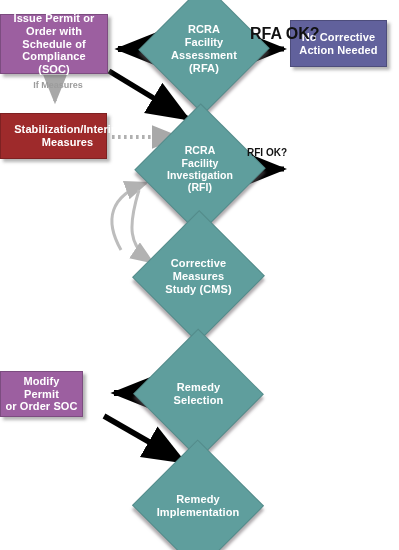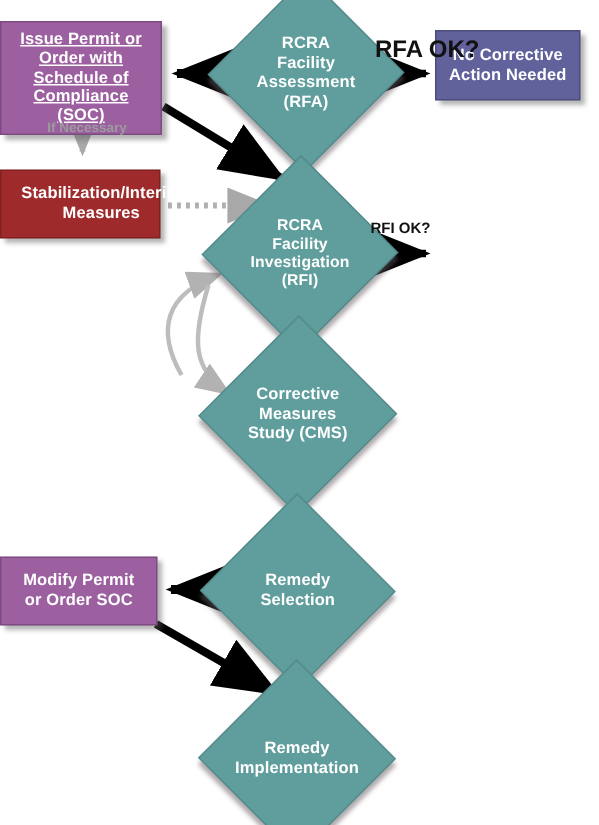--- a/index.html
+++ b/index.html
@@ -143,21 +143,21 @@
 
     <g>
       <line x1="160" y1="393" x2="114" y2="393" stroke="#000000" stroke-width="6" marker-end="url(#arrowBlack)"></line>
     </g>
 
     <g>
       <line x1="104" y1="416" x2="184" y2="462" stroke="#000000" stroke-width="5.5" marker-end="url(#arrowBlack)"></line>
     </g>
   </svg>
 
-  <div class="node rect-node purple" style="left:0px; top:14px; width:108px; height:76px; font-size:11px;text-decoration:underline;">
+  <div class="node rect-node purple" style="left:0px; top:14px; width:108px; height:60px; font-size:11px;">
     <span class="node-label">Issue Permit or
 Order with
 Schedule of
 Compliance (SOC)</span>
   </div>
 
   <div class="node diamond-node" style="left:158px; top:2px; width:92px; height:94px; font-size:11px;">
     <span class="diamond-shape"></span>
     <span class="node-label">RCRA
 Facility
@@ -184,37 +184,37 @@
   </div>
 
 
   <div class="node diamond-node" style="left:152px; top:229px; width:93px; height:95px; font-size:11px;">
     <span class="diamond-shape"></span>
     <span class="node-label">Corrective
 Measures
 Study (CMS)</span>
   </div>
 
-  <div class="node rect-node purple" style="left:0px; top:371px; width:105px; height:46px; font-size:11px;">
+  <div class="node rect-node purple" style="left:0px; top:371px; width:83px; height:46px; font-size:11px;">
     <span class="node-label">Modify Permit
 or Order SOC</span>
   </div>
 
   <div class="node diamond-node" style="left:152px; top:348px; width:93px; height:92px; font-size:11px;">
     <span class="diamond-shape"></span>
     <span class="node-label">Remedy
 Selection</span>
   </div>
 
   <div class="node diamond-node" style="left:151px; top:459px; width:94px; height:93px; font-size:11px;">
     <span class="diamond-shape"></span>
     <span class="node-label">Remedy
 Implementation</span>
   </div>
 
   <div class="edge-label" style="left:250px; top:25px; font-size:16px;">RFA OK?</div>
 
   <div class="edge-label" style="left:247px; top:147px; font-size:10px;">RFI OK?</div>
 
-  <div class="side-note" style="left:22px; top:80px; width:72px; font-size:9px;">If Necessary</div>
+  <div class="side-note" style="left:22px; top:80px; width:72px; font-size:9px;">If Measures</div>
 
 
 </div>
 
 </body></html>

